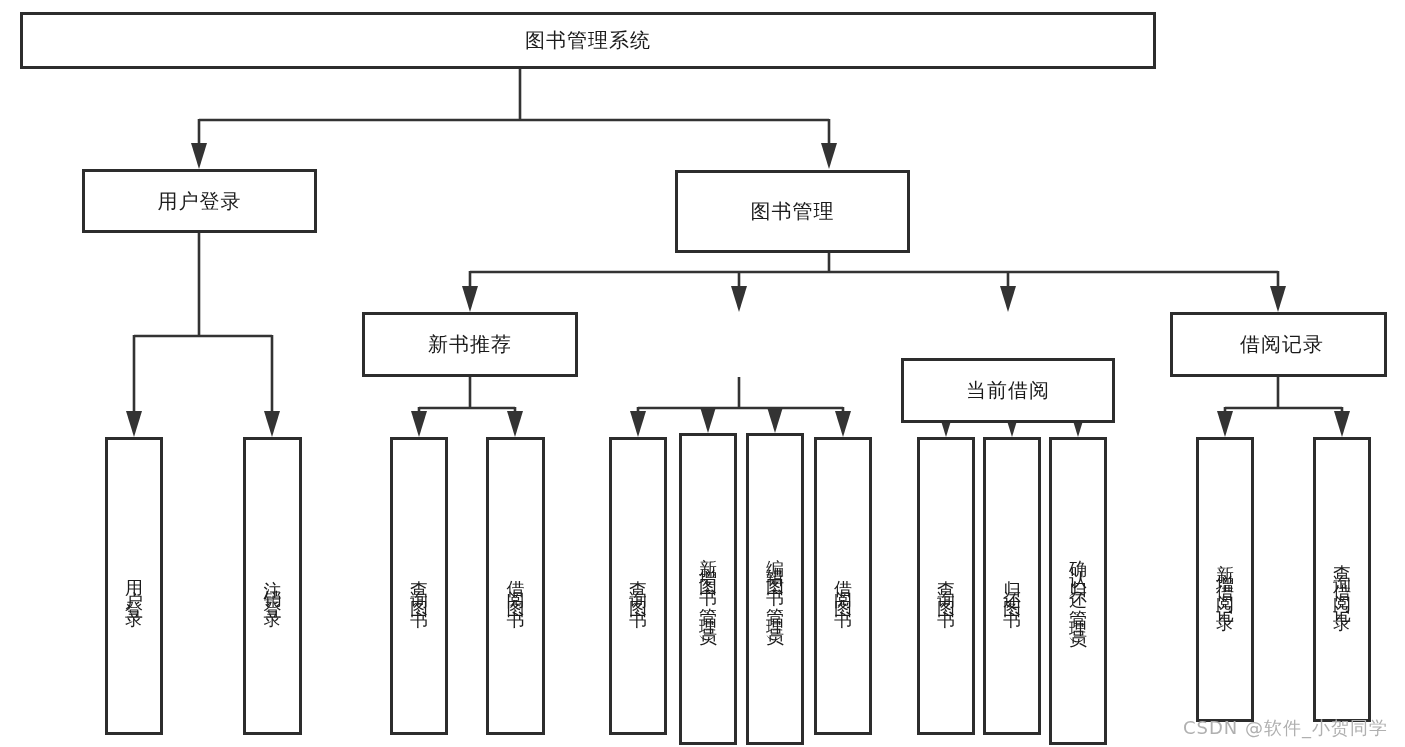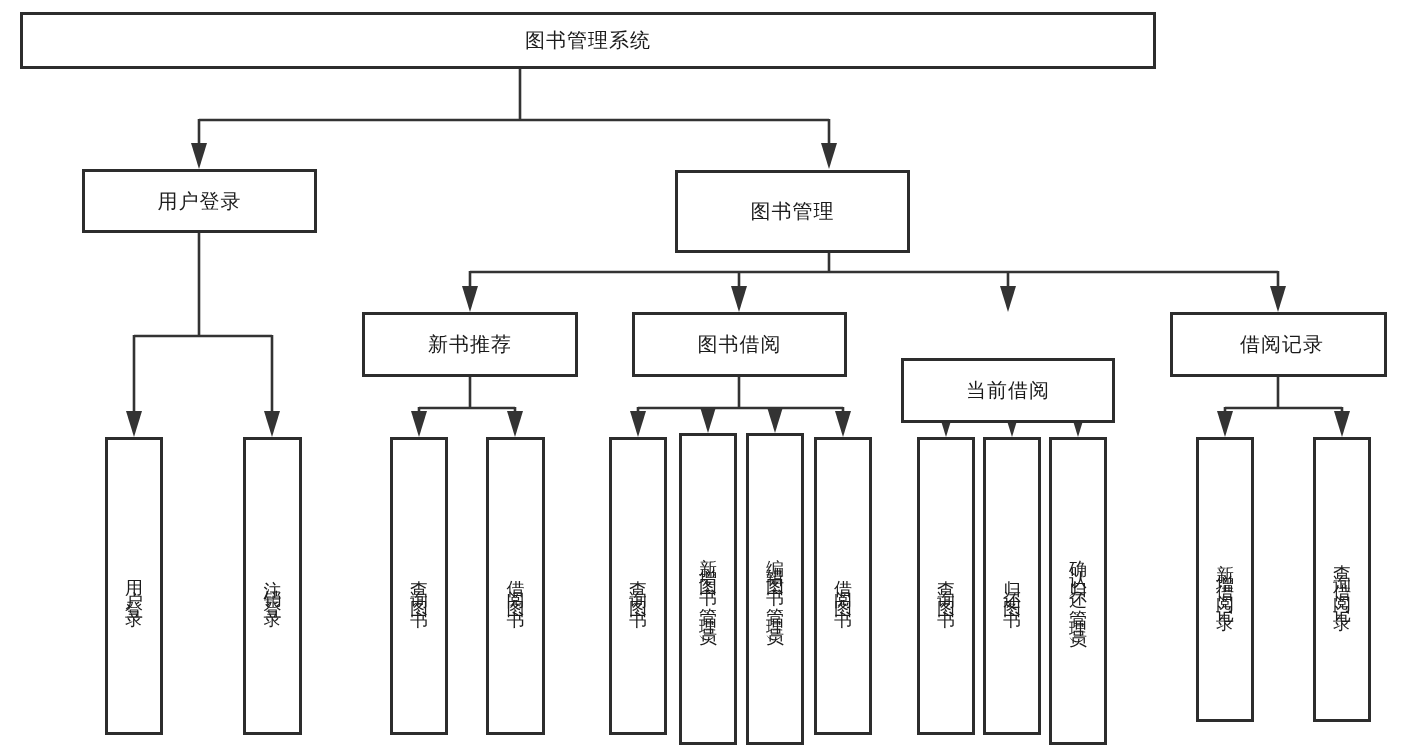--- a/index.html
+++ b/index.html
@@ -114,23 +114,20 @@
   <div class="node h" style="left:82px;top:169px;width:235px;height:64px;">
     <span>用户登录</span>
   </div>
   <div class="node h" style="left:675px;top:170px;width:235px;height:83px;">
     <span>图书管理</span>
   </div>
 
   <div class="node h" style="left:362px;top:312px;width:216px;height:65px;">
     <span>新书推荐</span>
   </div>
-  <div class="node h" style="left:632px;top:312px;width:215px;height:65px;">
-    <span>图书借阅</span>
-  </div>
   <div class="node h" style="left:901px;top:312px;width:214px;height:65px;margin-top:46px;">
     <span>当前借阅</span>
   </div>
   <div class="node h" style="left:1170px;top:312px;width:217px;height:65px;padding-left:7px;">
     <span>借阅记录</span>
   </div>
 
   <div class="node v" style="left:105px;top:437px;width:58px;height:298px;">
     <span>用户登录</span>
   </div>
@@ -168,14 +165,15 @@
     <span>确认归还（管理员）</span>
   </div>
 
   <div class="node v" style="left:1196px;top:437px;width:58px;height:285px;">
     <span>新增借阅记录</span>
   </div>
   <div class="node v" style="left:1313px;top:437px;width:58px;height:285px;">
     <span>查询借阅记录</span>
   </div>
 
+  <div class="watermark">CSDN @软件_小贺同学</div>
 
 </div>
 
 </body></html>

